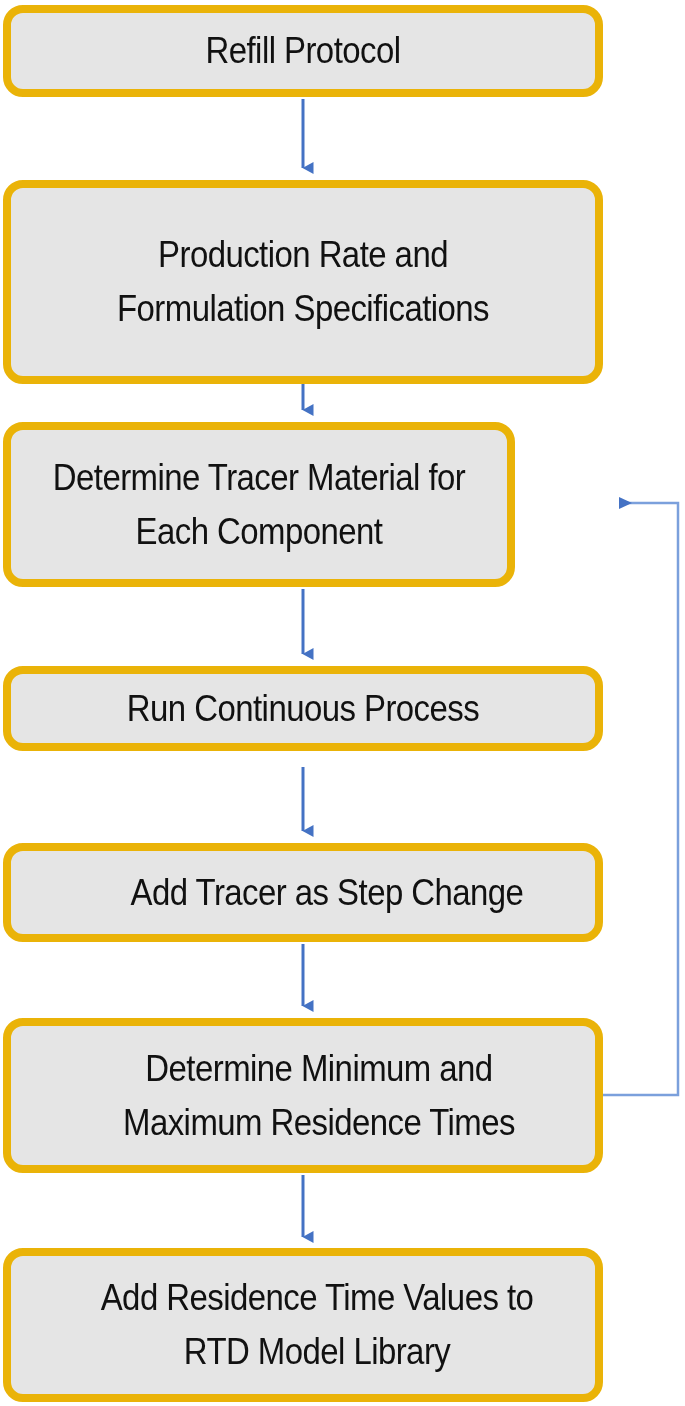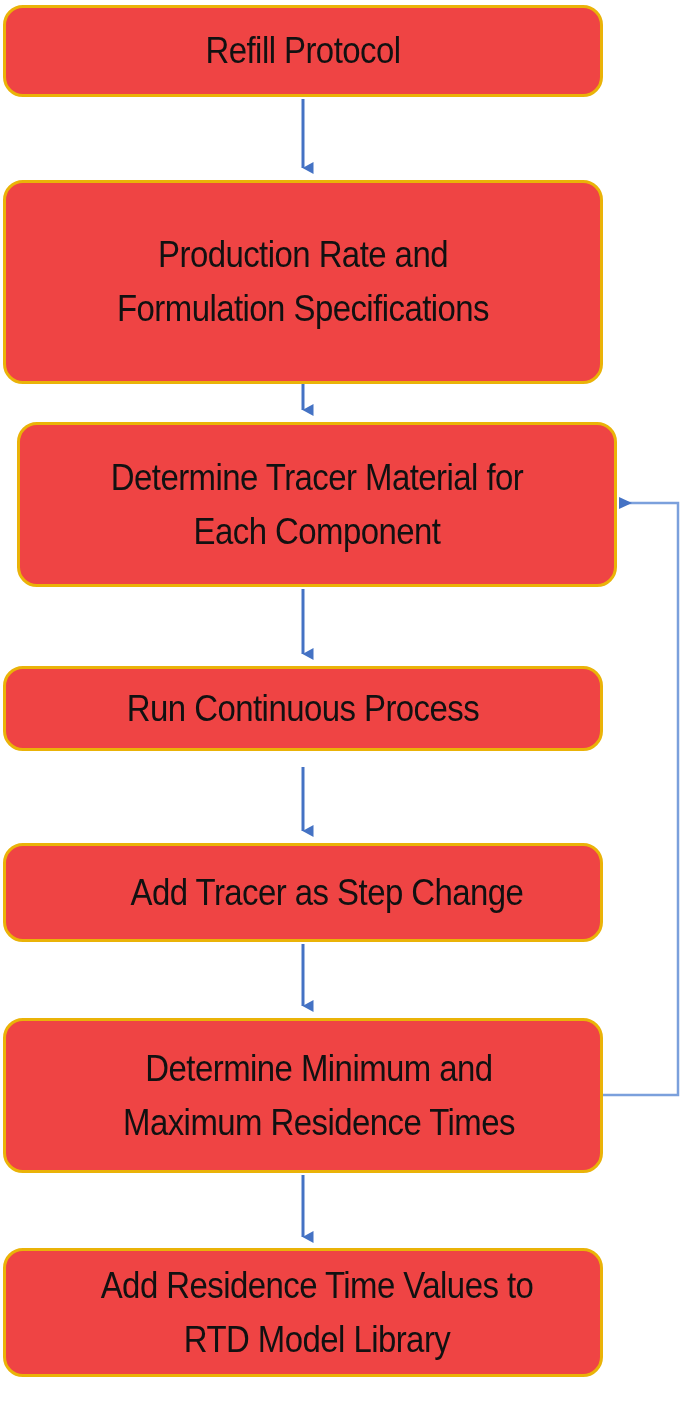--- a/index.html
+++ b/index.html
@@ -13,22 +13,22 @@
   #flowchart {
     position: relative;
     width: 685px;
     height: 1406px;
     background: #ffffff;
     overflow: hidden;
   }
   .node {
     position: absolute;
     box-sizing: border-box;
-    background: #ef4444;
-    border: 3px solid #eab308;
+    background: #e5e5e5;
+    border: 8px solid #eab308;
     border-radius: 20px;
     display: flex;
     align-items: center;
     justify-content: center;
     text-align: center;
     z-index: 2;
   }
   .node-label {
     display: block;
     width: 100%;
@@ -94,36 +94,36 @@
 
   <div class="node" style="left:3px; top:5px; width:600px; height:92px;">
     <span class="node-label">Refill Protocol</span>
   </div>
 
   <div class="node" style="left:3px; top:180px; width:600px; height:204px;">
     <span class="node-label">Production Rate and
 Formulation Specifications</span>
   </div>
 
-  <div class="node" style="left:17px; top:422px; width:600px; height:165px;">
+  <div class="node" style="left:3px; top:422px; width:512px; height:165px;">
     <span class="node-label">Determine Tracer Material for
 Each Component</span>
   </div>
 
   <div class="node" style="left:3px; top:666px; width:600px; height:85px;">
     <span class="node-label">Run Continuous Process</span>
   </div>
 
   <div class="node" style="left:3px; top:843px; width:600px; height:99px;padding-left:48px;">
     <span class="node-label">Add Tracer as Step Change</span>
   </div>
 
   <div class="node" style="left:3px; top:1018px; width:600px; height:155px;padding-left:32px;">
     <span class="node-label">Determine Minimum and
 Maximum Residence Times</span>
   </div>
 
-  <div class="node" style="left:3px; top:1248px; width:600px; height:129px;padding-left:28px;">
+  <div class="node" style="left:3px; top:1248px; width:600px; height:154px;padding-left:28px;">
     <span class="node-label">Add Residence Time Values to
 RTD Model Library</span>
   </div>
 
 </div>
 
 </body></html>

